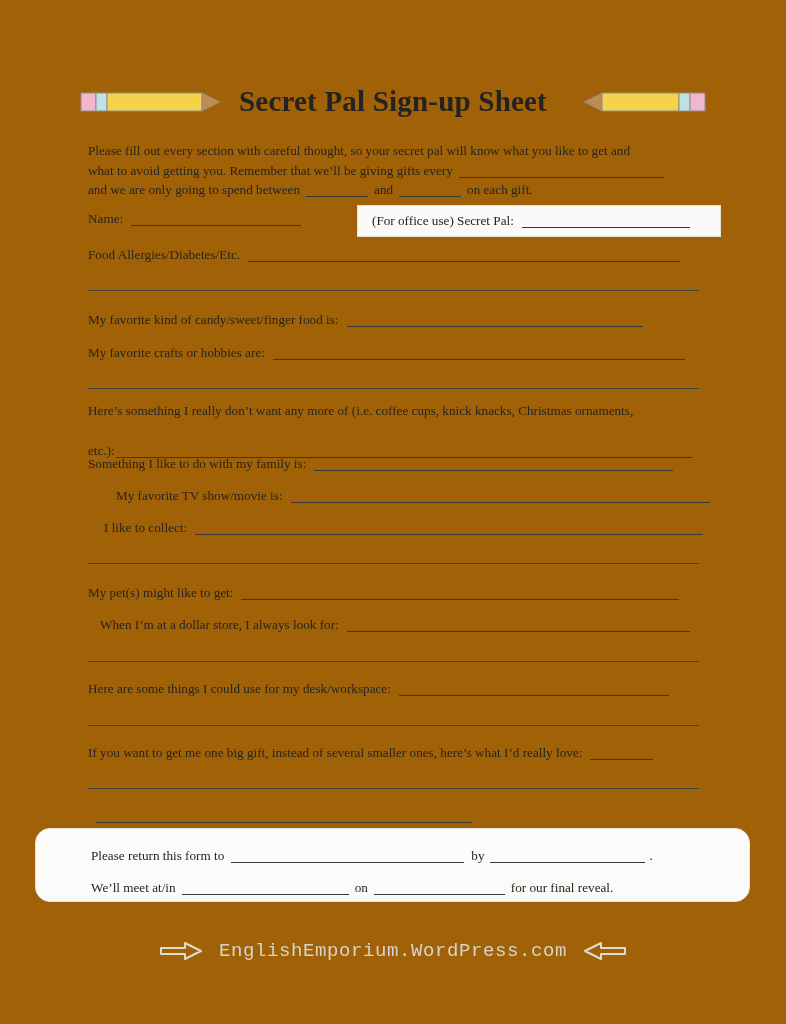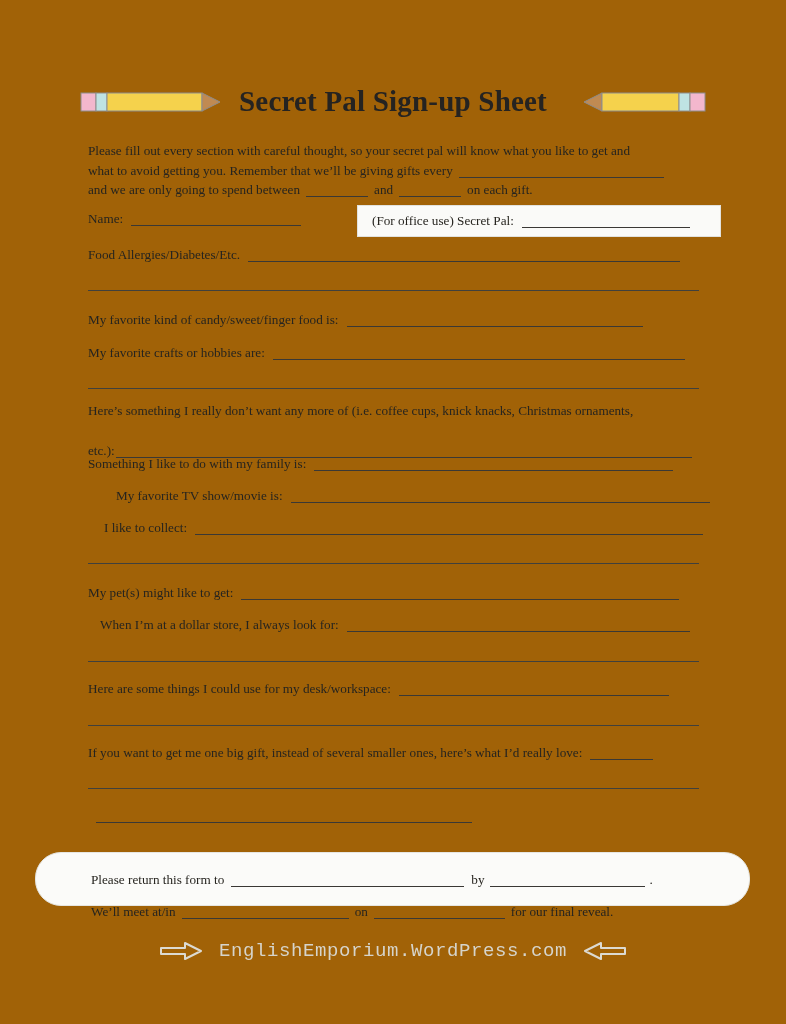--- a/index.html
+++ b/index.html
@@ -100,26 +100,26 @@
     top: 7px;
     font-size: 13.2px;
     white-space: nowrap;
     color: #26241f;
   }
 
   
   .returnbox {
     position: absolute;
     left: 35px;
-    top: 852px;
+    top: 828px;
     width: 715px;
-    height: 54px;
+    height: 74px;
     background: #fbfbf9;
     border: 1px solid #e6e6e2;
-    border-radius: 26px;
+    border-radius: 15px;
     box-sizing: border-box;
   }
   .returnbox .line1,
   .returnbox .line2 {
     position: absolute;
     left: 55px;
     font-size: 13.2px;
     white-space: nowrap;
     color: #26241f;
   }

